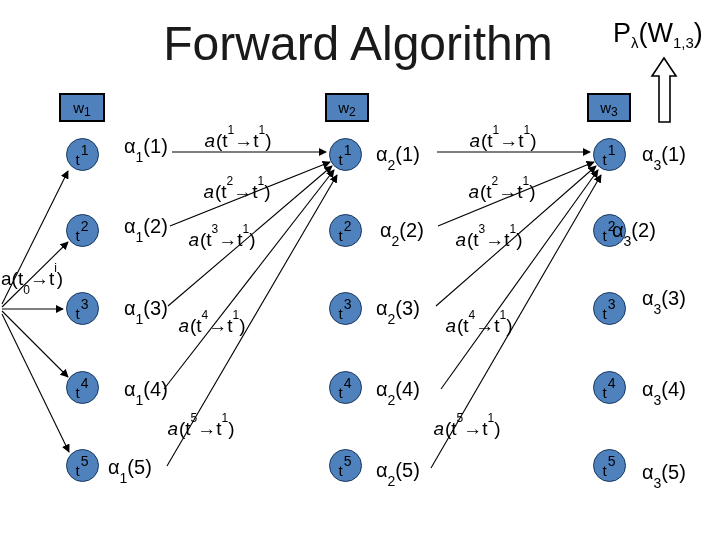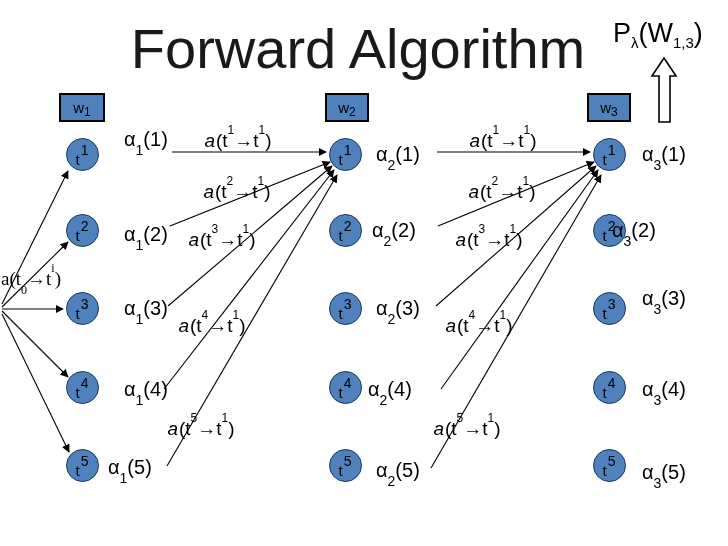--- a/index.html
+++ b/index.html
@@ -3,21 +3,21 @@
 <meta charset="utf-8">
 <style>
   html,body{margin:0;padding:0;background:#fff;}
   .slide{
     position:relative;width:728px;height:546px;background:#ffffff;
     font-family:"Liberation Sans",sans-serif;color:#000;overflow:hidden;
   }
   .overlay{position:absolute;left:0;top:0;width:728px;height:546px;}
   .title{
     position:absolute;left:118px;top:16px;width:480px;text-align:center;
-    font-size:56px;font-weight:400;letter-spacing:0px;color:#1a1a1a;white-space:nowrap;
+    font-size:48px;font-weight:400;letter-spacing:0px;color:#1a1a1a;white-space:nowrap;
   }
   .prob{position:absolute;left:613px;top:18px;font-size:27px;white-space:nowrap;}
   .prob sub{font-size:15px;}
   .wbox{
     position:absolute;height:25px;background:var(--box-fill,#4F81BD);
     border:2px solid #000;display:flex;align-items:center;justify-content:center;
     font-size:15px;line-height:1;
   }
   .wbox sub{font-size:12px;position:relative;top:4px;}
   .node{
@@ -30,21 +30,21 @@
   .alpha{position:absolute;font-size:20px;white-space:nowrap;line-height:1;}
   .alpha sub{font-size:14px;position:relative;top:4px;}
   .tlabel{
     position:absolute;font-size:19px;white-space:nowrap;line-height:1;
     transform:translate(-50%,-50%);
   }
   .tlabel i{font-style:italic;padding-right:1px;}
   .tlabel sup{font-size:12px;position:relative;top:-6px;}
   .tlabel .arw{font-weight:700;}
   .init-label{
-    position:absolute;left:1px;top:268px;font-size:19px;white-space:nowrap;line-height:1;font-family:Liberation Serif, serif;
+    position:absolute;left:1px;top:268px;font-size:19px;white-space:nowrap;line-height:1;
   }
   .init-label sup{font-size:12px;position:relative;top:-6px;}
   .init-label sub{font-size:12px;position:relative;top:4px;}
   .init-label .arw{font-weight:700;}
 </style>
 </head>
 <body>
 
 <div class="slide">
 
@@ -155,30 +155,30 @@
     </div>
   <div class="node" style="left:593px;top:371px">
       <span class="nb">t</span>
       <span class="ns">4</span>
     </div>
   <div class="node" style="left:593px;top:449px">
       <span class="nb">t</span>
       <span class="ns">5</span>
     </div>
 
-  <div class="alpha" style="left:124px;top:129px"><span>α</span><sub>1</sub><span>(1)</span></div>
-  <div class="alpha" style="left:124px;top:224px"><span>α</span><sub>1</sub><span>(2)</span></div>
+  <div class="alpha" style="left:124px;top:136px"><span>α</span><sub>1</sub><span>(1)</span></div>
+  <div class="alpha" style="left:124px;top:216px"><span>α</span><sub>1</sub><span>(2)</span></div>
   <div class="alpha" style="left:124px;top:298px"><span>α</span><sub>1</sub><span>(3)</span></div>
   <div class="alpha" style="left:124px;top:379px"><span>α</span><sub>1</sub><span>(4)</span></div>
   <div class="alpha" style="left:108px;top:457px"><span>α</span><sub>1</sub><span>(5)</span></div>
 
   <div class="alpha" style="left:376px;top:144px"><span>α</span><sub>2</sub><span>(1)</span></div>
-  <div class="alpha" style="left:372px;top:220px"><span>α</span><sub>2</sub><span>(2)</span></div>
+  <div class="alpha" style="left:380px;top:220px"><span>α</span><sub>2</sub><span>(2)</span></div>
   <div class="alpha" style="left:376px;top:298px"><span>α</span><sub>2</sub><span>(3)</span></div>
-  <div class="alpha" style="left:368px;top:379px"><span>α</span><sub>2</sub><span>(4)</span></div>
+  <div class="alpha" style="left:376px;top:379px"><span>α</span><sub>2</sub><span>(4)</span></div>
   <div class="alpha" style="left:376px;top:460px"><span>α</span><sub>2</sub><span>(5)</span></div>
 
   <div class="alpha" style="left:642px;top:144px"><span>α</span><sub>3</sub><span>(1)</span></div>
   <div class="alpha" style="left:612px;top:220px"><span>α</span><sub>3</sub><span>(2)</span></div>
   <div class="alpha" style="left:642px;top:288px"><span>α</span><sub>3</sub><span>(3)</span></div>
   <div class="alpha" style="left:642px;top:379px"><span>α</span><sub>3</sub><span>(4)</span></div>
   <div class="alpha" style="left:642px;top:462px"><span>α</span><sub>3</sub><span>(5)</span></div>
 
   <div class="init-label"><span>a</span><span>(t</span><sub>0</sub><span class="arw">→</span><span>t</span><sup>i</sup><span>)</span></div>
 

